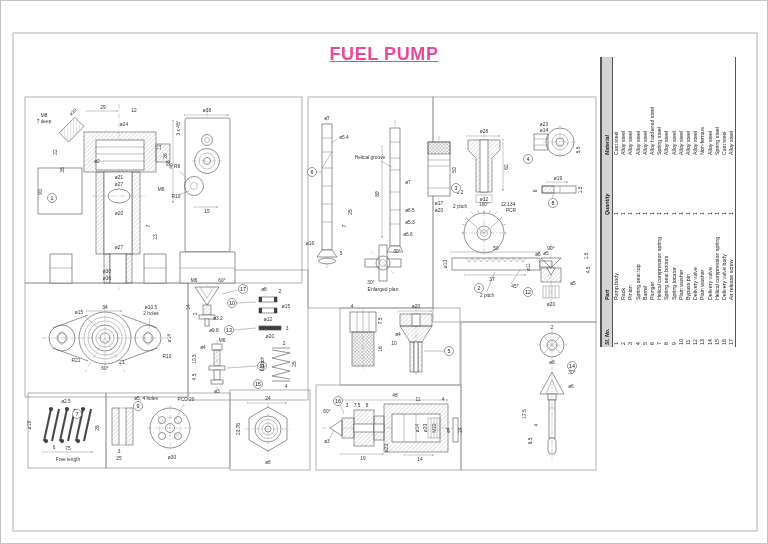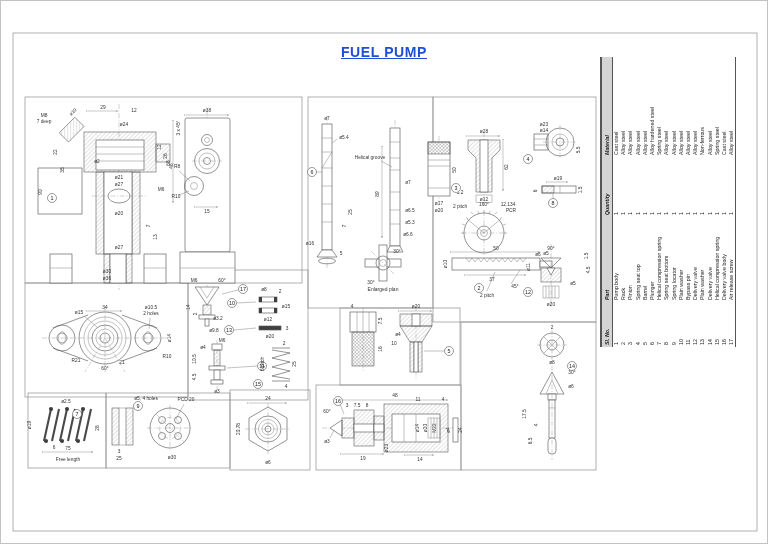--- a/index.html
+++ b/index.html
@@ -1,20 +1,20 @@
 <!DOCTYPE html>
 <html><head>
 <meta charset="utf-8">
 <style>
   html,body{margin:0;padding:0;background:#fff;}
   .canvas{position:relative;width:768px;height:544px;background:#fff;overflow:hidden;
           font-family:"Liberation Sans",sans-serif;}
   .outer-frame{position:absolute;inset:0;border:1px solid #c2c2c2;pointer-events:none;}
   .title{position:absolute;left:0;right:0;top:44px;text-align:center;
-         font-size:14px;font-weight:bold;letter-spacing:.6px;color:#1d4ed8;
+         font-size:18px;font-weight:bold;letter-spacing:.6px;color:#ec4899;
          text-decoration:underline;}
   svg.drawing{position:absolute;left:0;top:0;}
   svg .ln{stroke:#5a5a5a;stroke-width:.65;fill:none;}
   svg .lnw{stroke:#5a5a5a;stroke-width:.65;fill:#fff;}
   svg .lnt{stroke:#777;stroke-width:.45;fill:none;}
   svg .cl{stroke:#9a9a9a;stroke-width:.45;stroke-dasharray:5 1.6 1 1.6;fill:none;}
   svg .hat{fill:url(#hatch);stroke:#5a5a5a;stroke-width:.6;}
   svg .kn{fill:url(#knurl);stroke:#5a5a5a;stroke-width:.6;}
   svg .panel{stroke:#8f8f8f;stroke-width:.7;fill:none;}
   svg .dimline{stroke:#777;stroke-width:.4;fill:none;}

